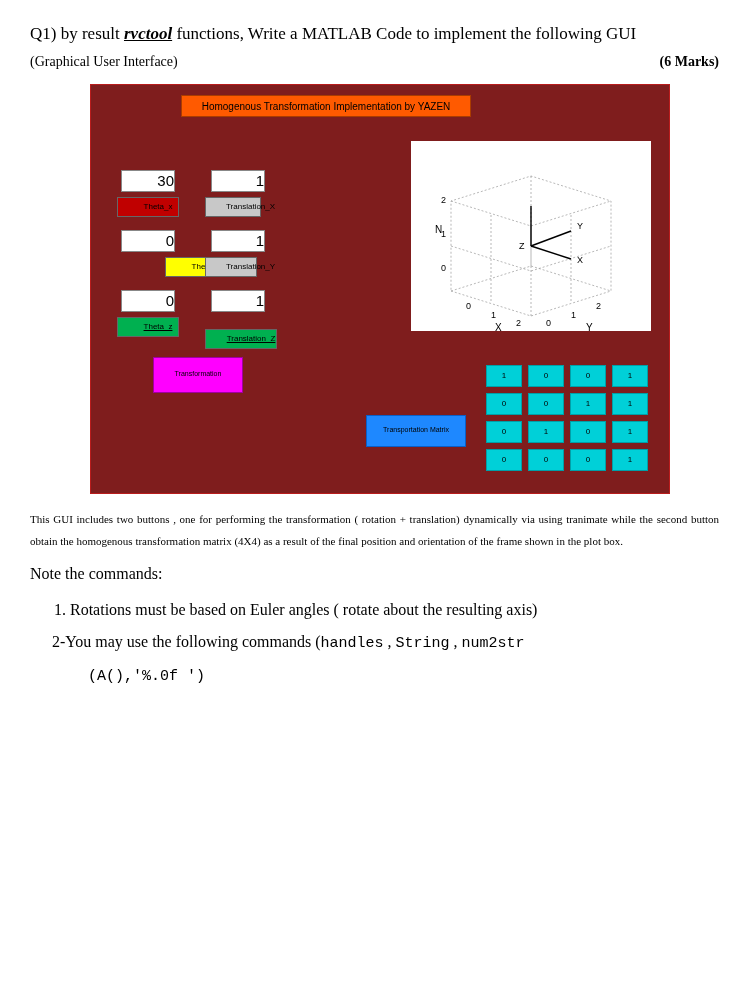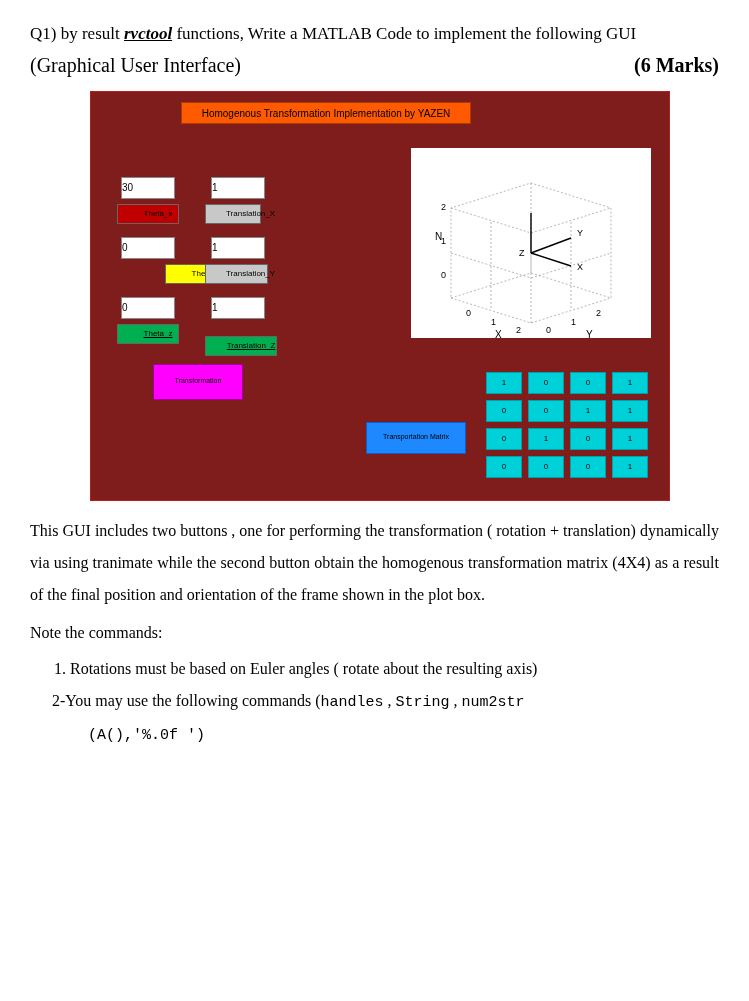--- a/index.html
+++ b/index.html
@@ -5,21 +5,21 @@
   * { box-sizing: border-box; margin: 0; padding: 0; }
   body {
     background: #ffffff;
     font-family: "Times New Roman", Times, serif;
     width: 749px;
     height: 1001px;
     padding: 18px 30px;
     color: #000;
   }
   .question-header { display: flex; justify-content: space-between; font-size: 17px; line-height: 1.9; }
-  .second-line { display: flex; justify-content: space-between; font-size: 20px; margin-top: 4px; }
+  .second-line { display: flex; justify-content: space-between; font-size: 14px; margin-top: 4px; }
   .rvctool { font-style: italic; font-weight: bold; text-decoration: underline; }
   .marks { font-weight: bold; }
   .gui-frame {
     width: 580px;
     height: 410px;
     background: #7f1d1d;
     border: 1px solid #b91c1c;
     margin: 14px 0 14px 60px;
     position: relative;
     font-family: Arial, sans-serif;
@@ -34,23 +34,23 @@
     text-align: center;
     line-height: 22px;
     font-size: 10px;
     border: 1px solid #aa3c00;
   }
   .edit-box {
     position: absolute;
     width: 54px; height: 22px;
     background: #fff;
     border: 1px solid #888;
-    text-align: left;
+    text-align: right;
     line-height: 20px;
-    font-size: 10px;
+    font-size: 15px;
   }
   .label-btn {
     position: absolute;
     width: 62px; height: 20px;
     border: 1px solid #666;
     text-align: center;
     line-height: 18px;
     font-size: 8px;
     padding-left: 20px;
   }
@@ -87,21 +87,21 @@
     background: #00d0d8;
     border: 1px solid #00a0a8;
     text-align: center;
     line-height: 20px;
     font-size: 8px;
   }
   .plot-box {
     position: absolute;
     background: #fff;
   }
-  .body-text { font-size: 16px; line-height: 2.0; margin-top: 3px; text-align: justify; }
+  .body-text { font-size: 11px; line-height: 2.0; margin-top: 3px; text-align: justify; }
   .note-head { font-size: 16px; line-height: 2.0; margin-top: 6px; }
   ol.notes { margin-left: 40px; margin-top: 4px; font-size: 16px; line-height: 2.0; }
   .mono { font-family: "Courier New", monospace; font-size: 15px; }
 </style>
 </head>
 <body>
 
 <div class="question-header">
   <span>
     <span>Q1) by result </span><span class="rvctool">rvctool</span><span> functions, Write a MATLAB Code to implement the following GUI</span>
@@ -116,21 +116,21 @@
   <div class="title-bar">Homogenous Transformation Implementation by YAZEN</div>
 
   <div class="edit-box" style="top:85px; left:30px;">30</div>
   <div class="edit-box" style="top:85px; left:120px;">1</div>
   <div class="label-btn y-red" style="top:112px; left:26px;">Theta_x</div>
   <div class="label-btn y-gray" style="top:112px; left:114px; width:56px;">Translation_X</div>
 
   <div class="edit-box" style="top:145px; left:30px;">0</div>
   <div class="edit-box" style="top:145px; left:120px;">1</div>
   <div class="label-btn y-yellow" style="top:172px; left:26px;margin-left:48px;">Theta_y</div>
-  <div class="label-btn y-gray" style="top:172px; left:114px; width:63px;">Translation_Y</div>
+  <div class="label-btn y-gray" style="top:172px; left:114px; width:52px;">Translation_Y</div>
 
   <div class="edit-box" style="top:205px; left:30px;">0</div>
   <div class="edit-box" style="top:205px; left:120px;">1</div>
   <div class="label-btn y-green" style="top:232px; left:26px;">Theta_z</div>
   <div class="label-btn y-green" style="top:232px; left:114px; width:72px;margin-top:12px;">Translation_Z</div>
 
   <div class="trans-btn" style="top:272px; left:62px;">Transformation</div>
 
   <div class="tm-btn" style="top:330px; left:275px;">Transportation Matrix</div>
 

